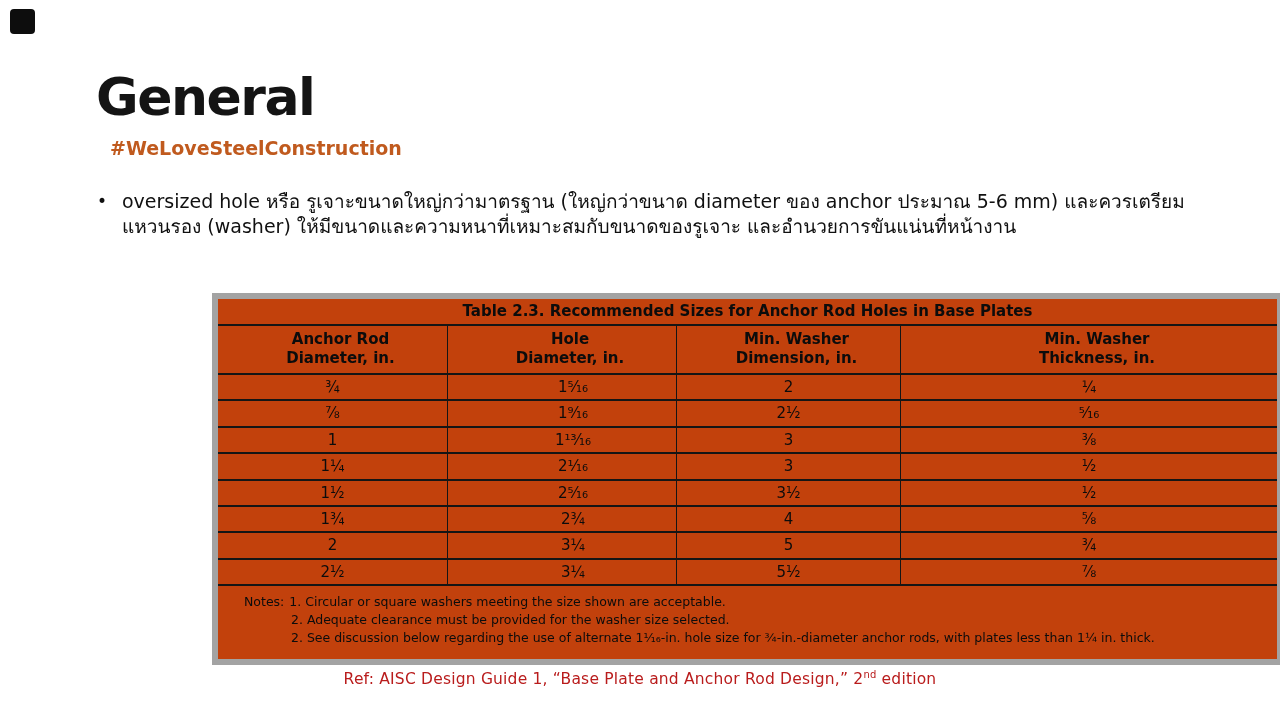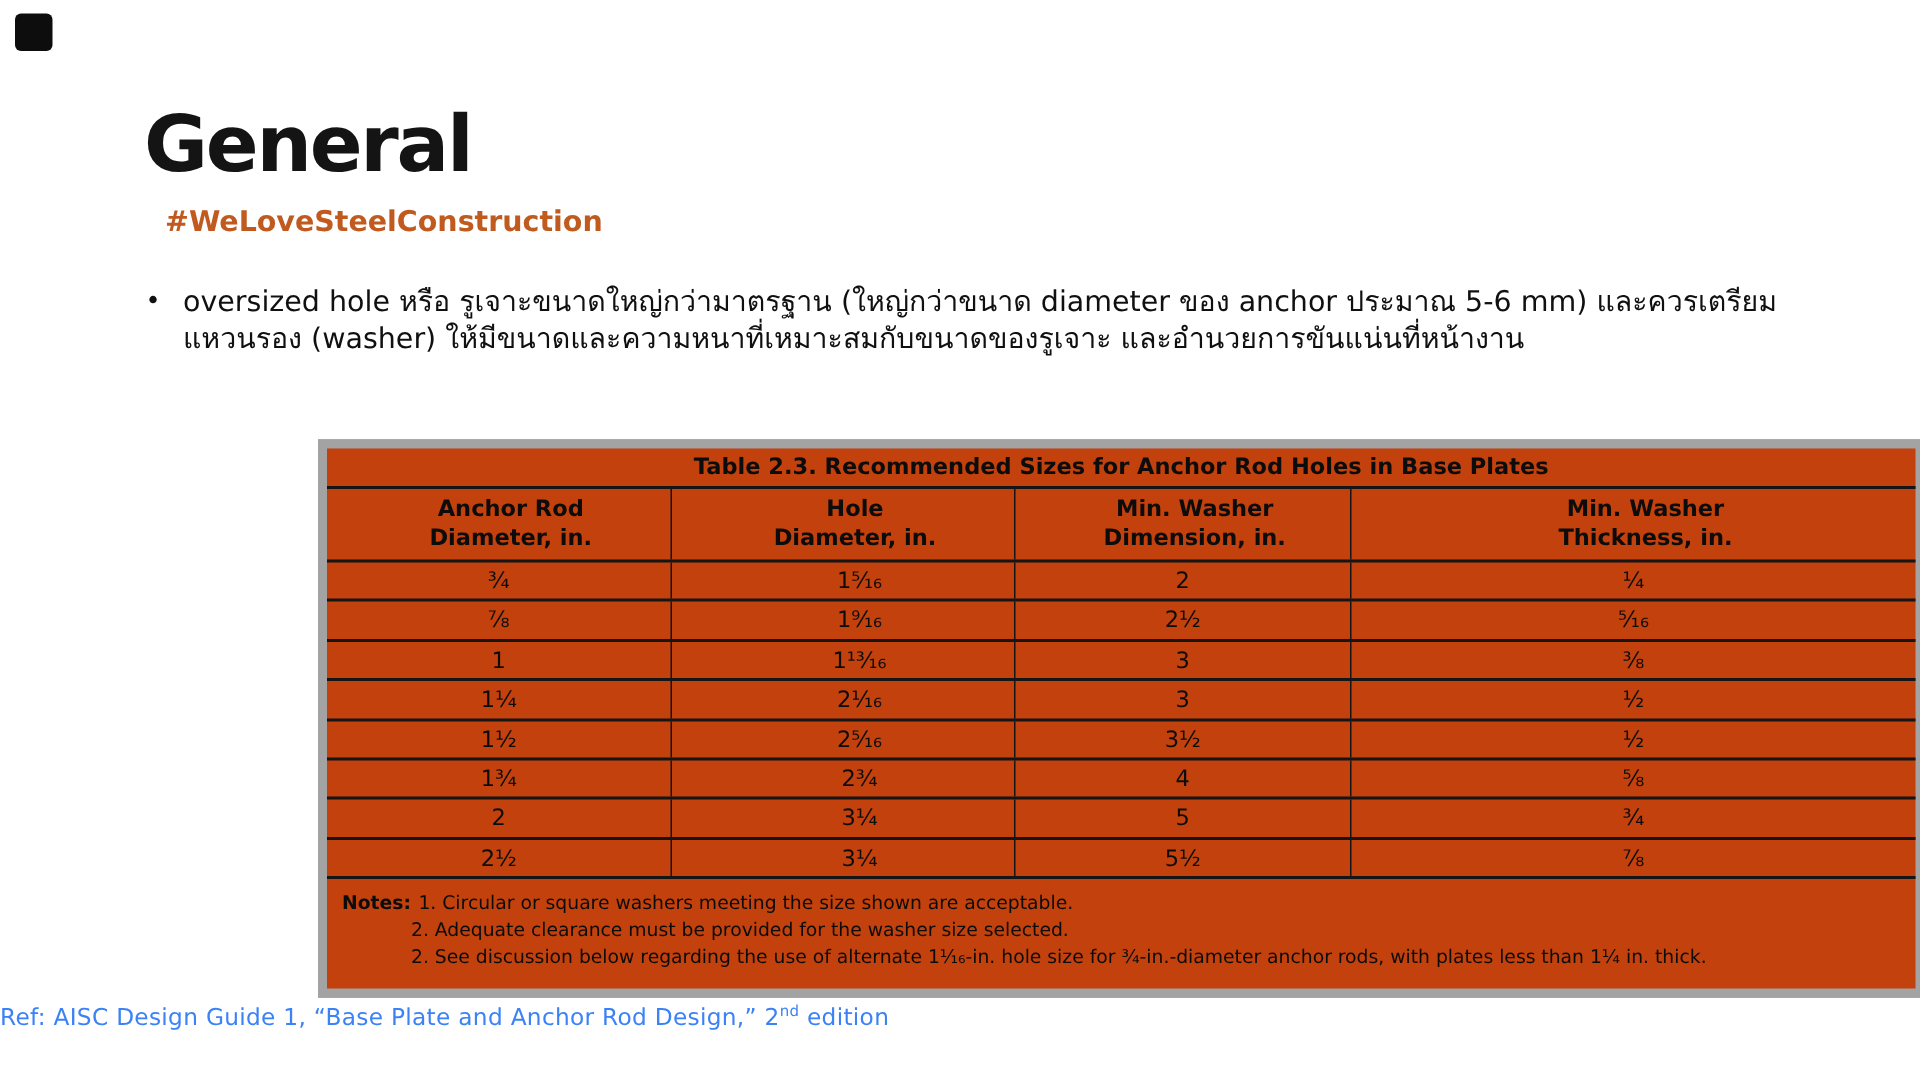--- a/index.html
+++ b/index.html
@@ -54,26 +54,26 @@
   .cell:first-child { border-left:none; }
   .c0 { width:229px; } .c1 { width:229px;padding-left:22px; } .c2 { width:224px; } .c3 { flex:1; }
   .t-row { display:flex; border-bottom:2px solid #151515; height:26.4px; }
   .t-row .cell {
     font-size:15px; line-height:24px; text-align:center; color:#0c0c0c;
   }
   .t-notes {
     padding:7px 10px 12px 10px;
     font-size:12.5px; line-height:18px; color:#0c0c0c;
   }
-  .notes-label { font-weight:bold; margin-right:5px; }
-  .note-indent { margin-left:46px; }
+  .notes-label { font-weight:normal; margin-right:5px;margin-left:16px; }
+  .note-indent { margin-left:63px; }
 
   .footer {
     position:absolute; left:0; right:0; top:669px;
-    text-align:left; font-size:15.5px; color:#3b82f6;
+    text-align:center; font-size:15.5px; color:#b91c1c;
     letter-spacing:0.2px;
   }
   .footer sup { font-size:10px; }
 </style>
 </head>
 <body>
 
 <div class="corner-mark"></div>
 
 <h1 class="page-title">General</h1>

